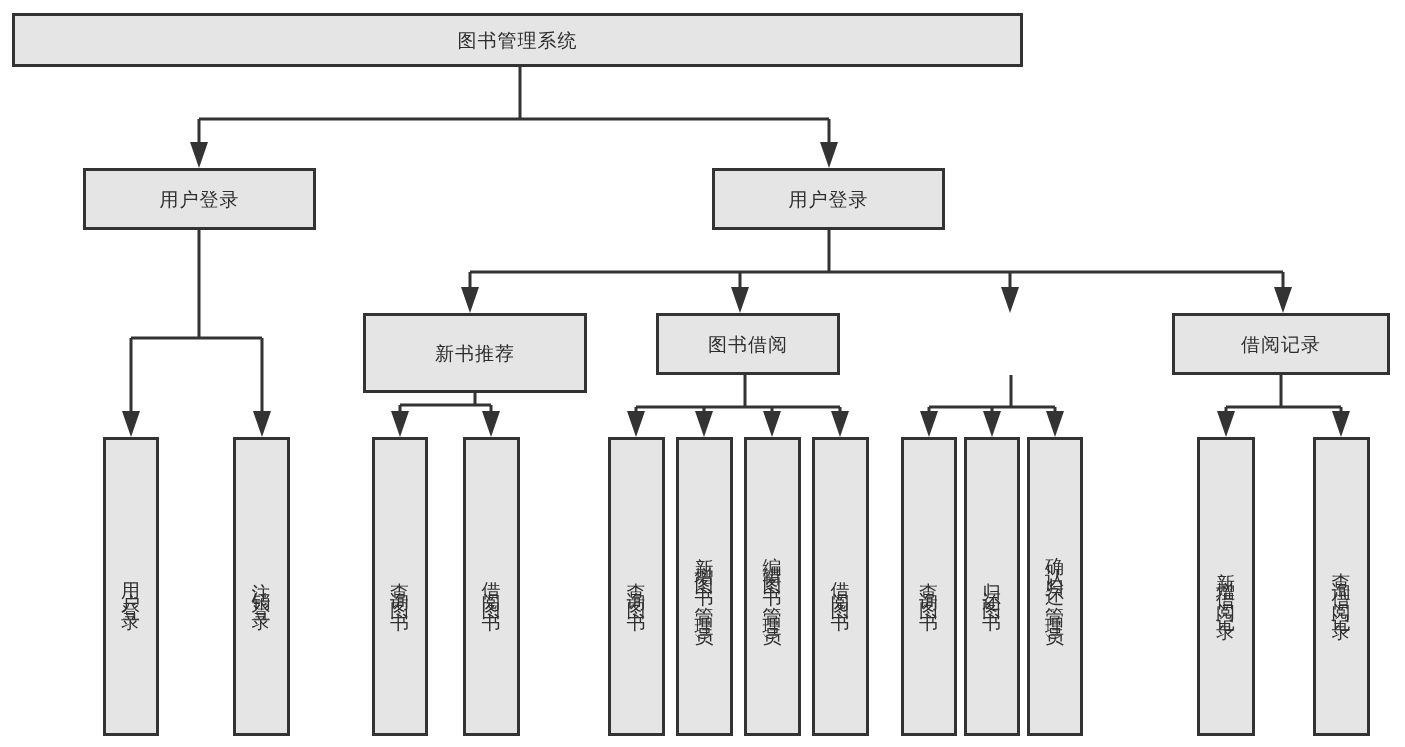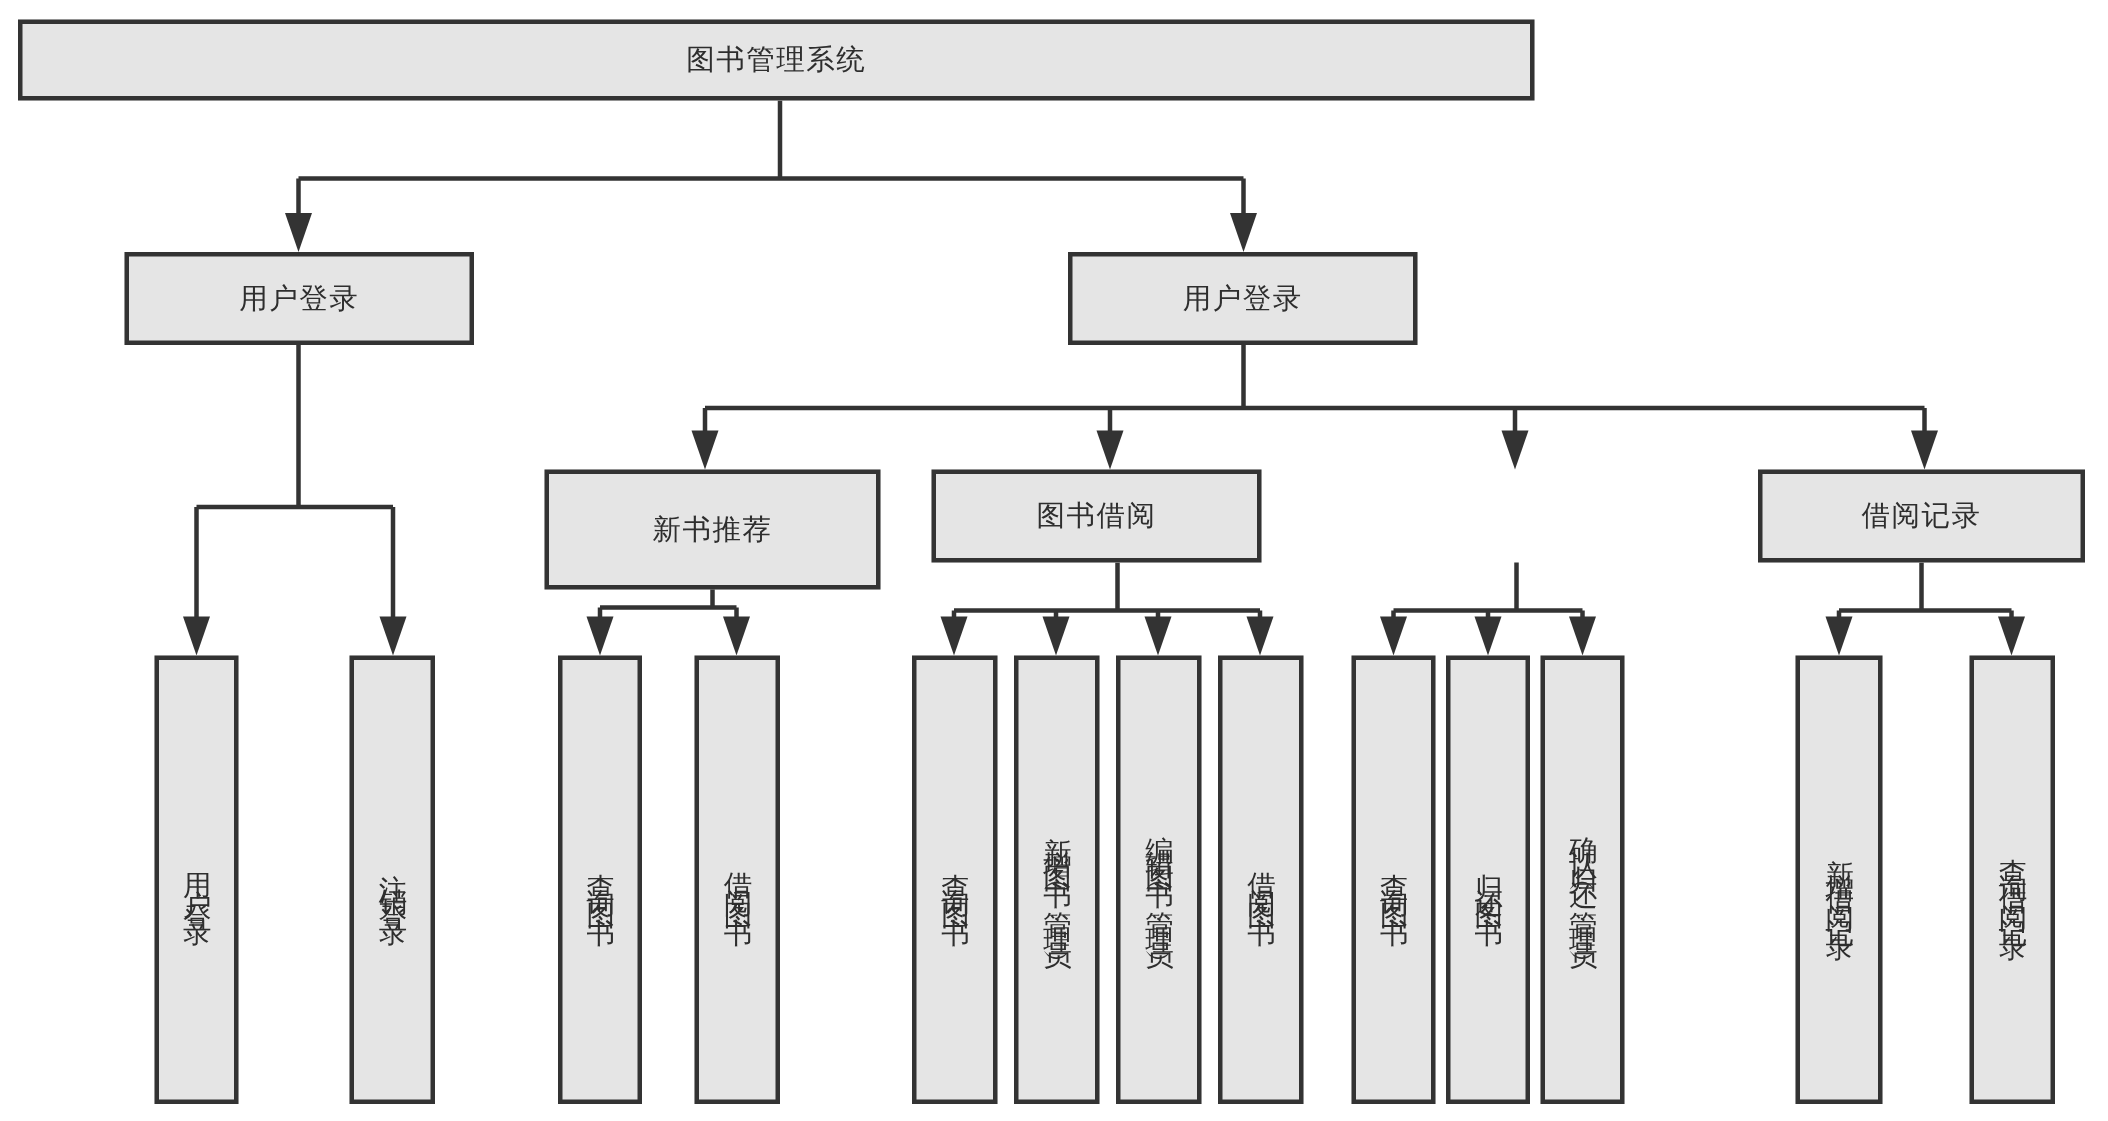--- a/index.html
+++ b/index.html
@@ -63,21 +63,21 @@
       <path d="M1341,437 L1332,411 L1350,411 Z"></path>
     </g>
   </svg>
 
   <div class="node h-node" style="left:12px;top:13px;width:1011px;height:54px;">图书管理系统</div>
 
   <div class="node h-node" style="left:83px;top:168px;width:233px;height:62px;">用户登录</div>
   <div class="node h-node" style="left:712px;top:168px;width:233px;height:62px;">用户登录</div>
 
   <div class="node h-node" style="left:363px;top:313px;width:224px;height:80px;">新书推荐</div>
-  <div class="node h-node" style="left:621px;top:313px;width:220px;height:62px;">图书借阅</div>
+  <div class="node h-node" style="left:656px;top:313px;width:184px;height:62px;">图书借阅</div>
   <div class="node h-node" style="left:1172px;top:313px;width:218px;height:62px;">借阅记录</div>
 
   <div class="node v-node" style="left:103px;top:437px;width:56px;height:299px;">用户登录</div>
   <div class="node v-node" style="left:233px;top:437px;width:57px;height:299px;">注销登录</div>
 
   <div class="node v-node" style="left:372px;top:437px;width:56px;height:299px;">查询图书</div>
   <div class="node v-node" style="left:463px;top:437px;width:57px;height:299px;">借阅图书</div>
 
   <div class="node v-node" style="left:608px;top:437px;width:57px;height:299px;">查询图书</div>
   <div class="node v-node" style="left:676px;top:437px;width:57px;height:299px;">新增图书（管理员）</div>

